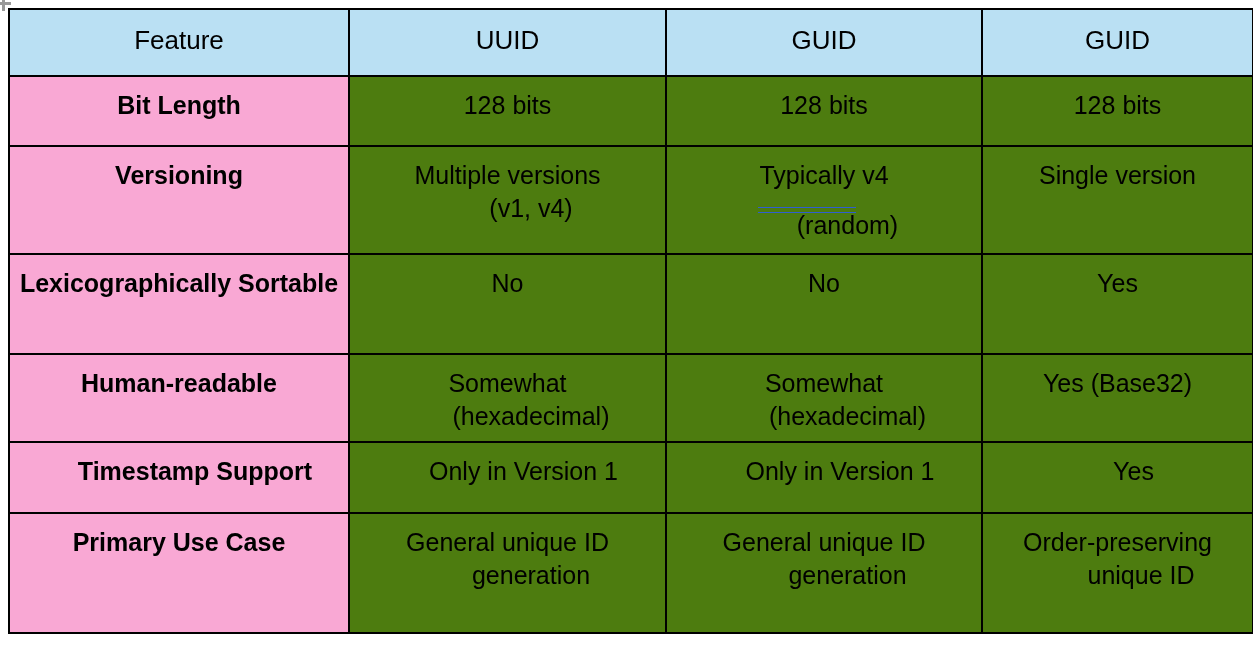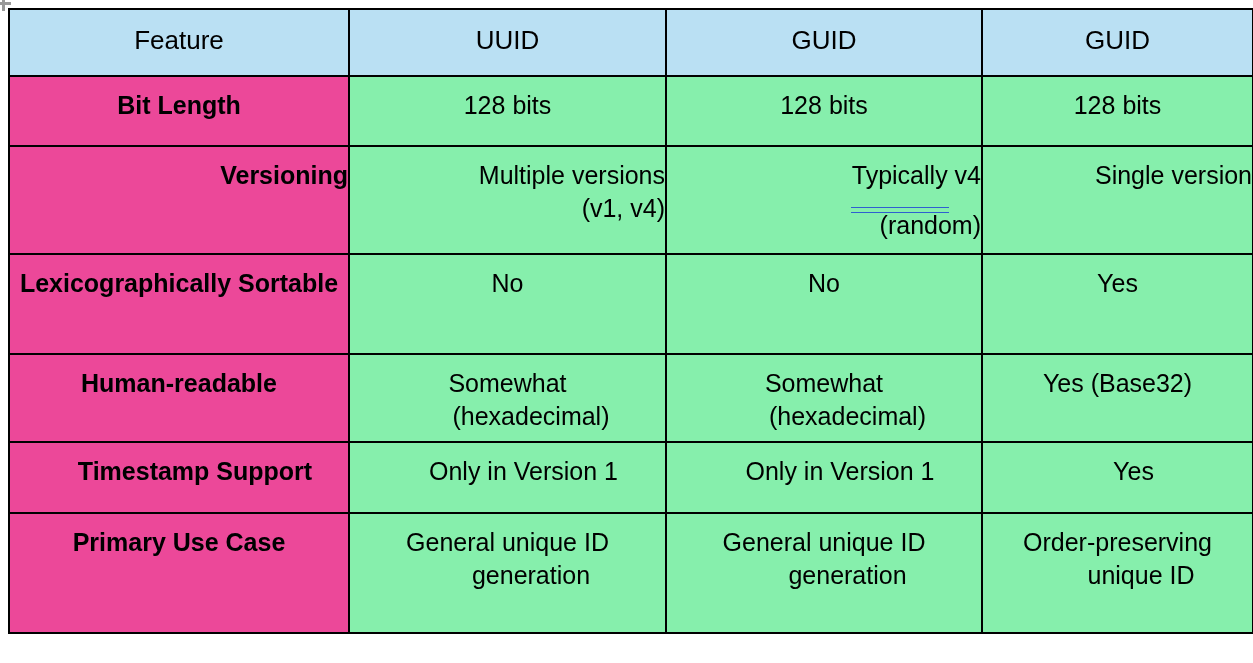--- a/index.html
+++ b/index.html
@@ -41,34 +41,34 @@
   thead th{
     background:#bae0f3;
     font-weight:400;
     height:67px;
     font-size:26px;
     padding-top:14px;
     box-sizing:border-box;
   }
 
   td.feature{
-    background:#ec4899;
+    background:#f9a8d4;
     font-weight:700;
     font-size:25px;
     padding-top:12px;
     box-sizing:border-box;
   }
   td.val{
-    background:#86efac;
+    background:#4d7c0f;
     padding-top:12px;
     box-sizing:border-box;
   }
 
   tr.r1 td{height:70px;}
-  tr.r2 td{height:108px;text-align:right;}
+  tr.r2 td{height:108px;}
   tr.r3 td{height:100px;}
   tr.r4 td{height:88px;}
   tr.r5 td{height:71px;padding-left:32px;}
   tr.r6 td{height:120px;}
 
   
   .gmark{
     display:inline-block;
     position:relative;
     padding-bottom:17px;

